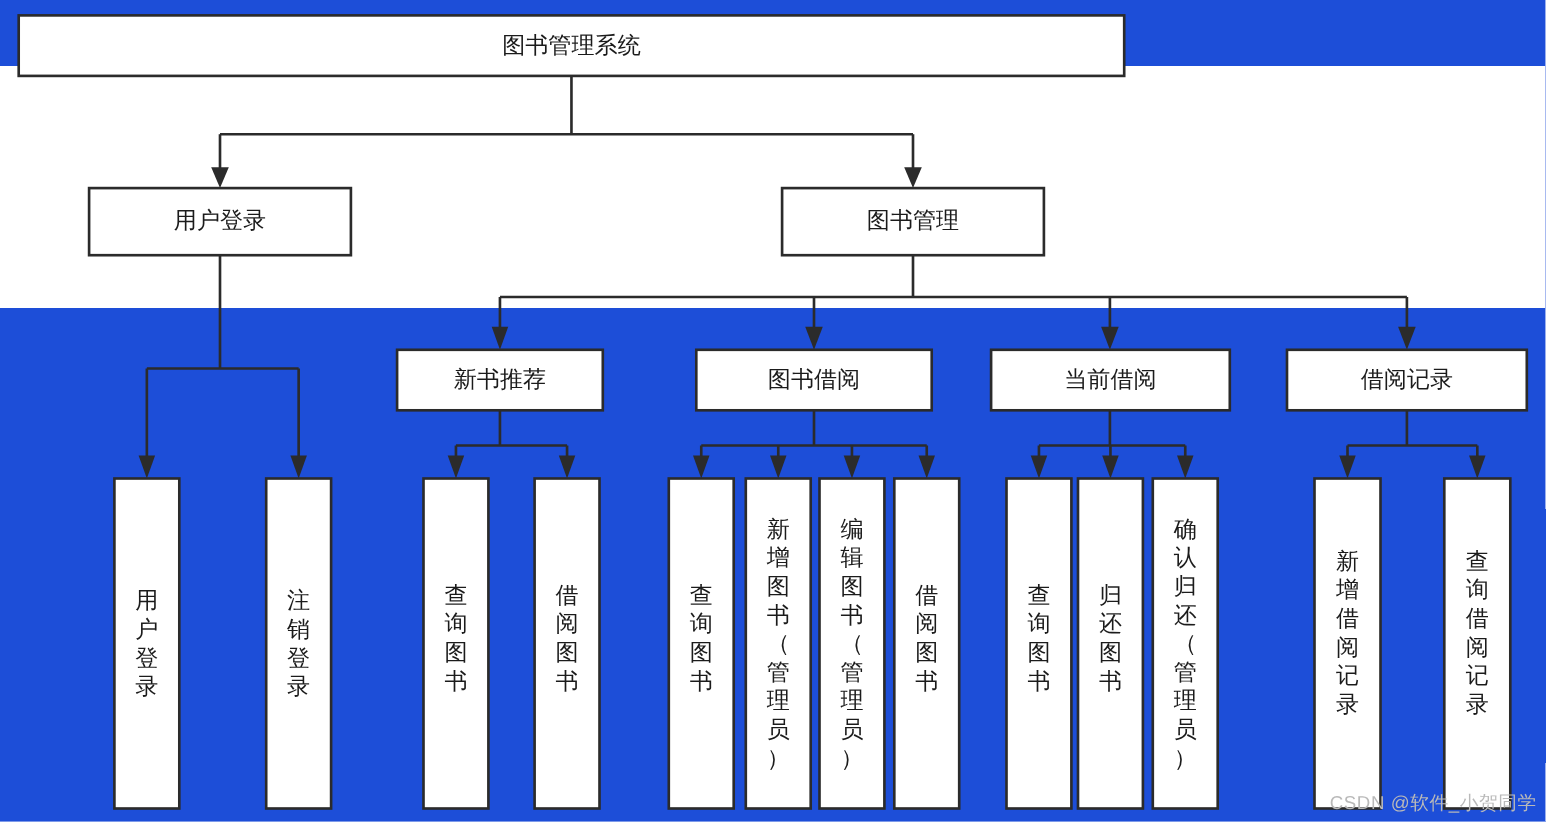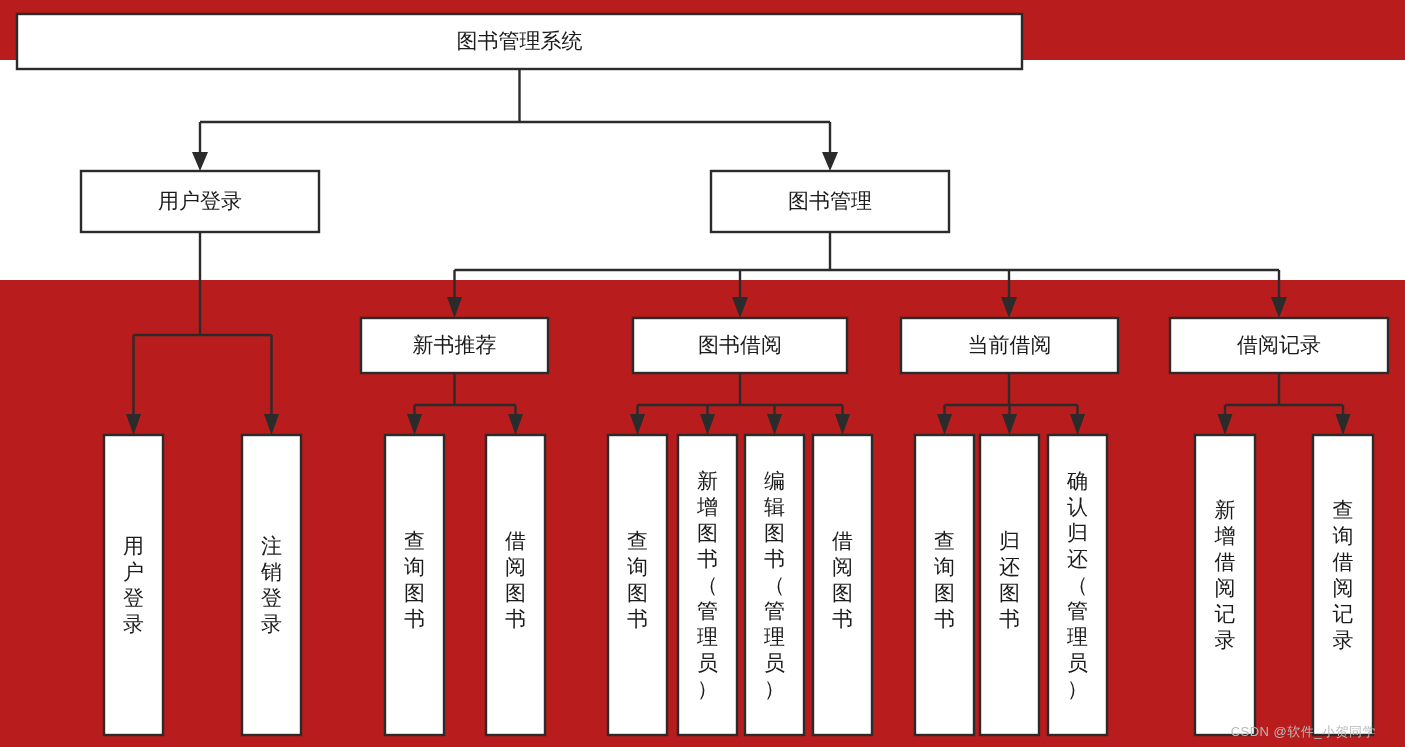--- a/index.html
+++ b/index.html
@@ -7,21 +7,21 @@
     padding: 0;
     background: #ffffff;
   }
   body {
     font-family: "Liberation Sans", "DejaVu Sans", sans-serif;
   }
   #stage {
     position: relative;
     width: 1405px;
     height: 747px;
-    background: #b91c1c;
+    background: #1d4ed8;
     overflow: hidden;
   }
   svg#diagram {
     position: absolute;
     left: 0;
     top: 0;
     width: 1405px;
     height: 747px;
   }
   .node-rect {
@@ -47,24 +47,24 @@
     dominant-baseline: middle;
   }
   .node-label-vertical {
     font-family: "Liberation Sans", "DejaVu Sans", sans-serif;
     fill: #1b1b1b;
     font-size: 21px;
     text-anchor: middle;
   }
   .watermark {
     position: absolute;
-    right: 29px;
+    right: 8px;
     bottom: 6px;
     font-family: "Liberation Sans", "DejaVu Sans", sans-serif;
-    font-size: 13px;
+    font-size: 17px;
     color: #b9b9b9;
     letter-spacing: 0.5px;
     white-space: nowrap;
     user-select: none;
   }
 </style>
 </head>
 <body>
 
 <div id="stage">

